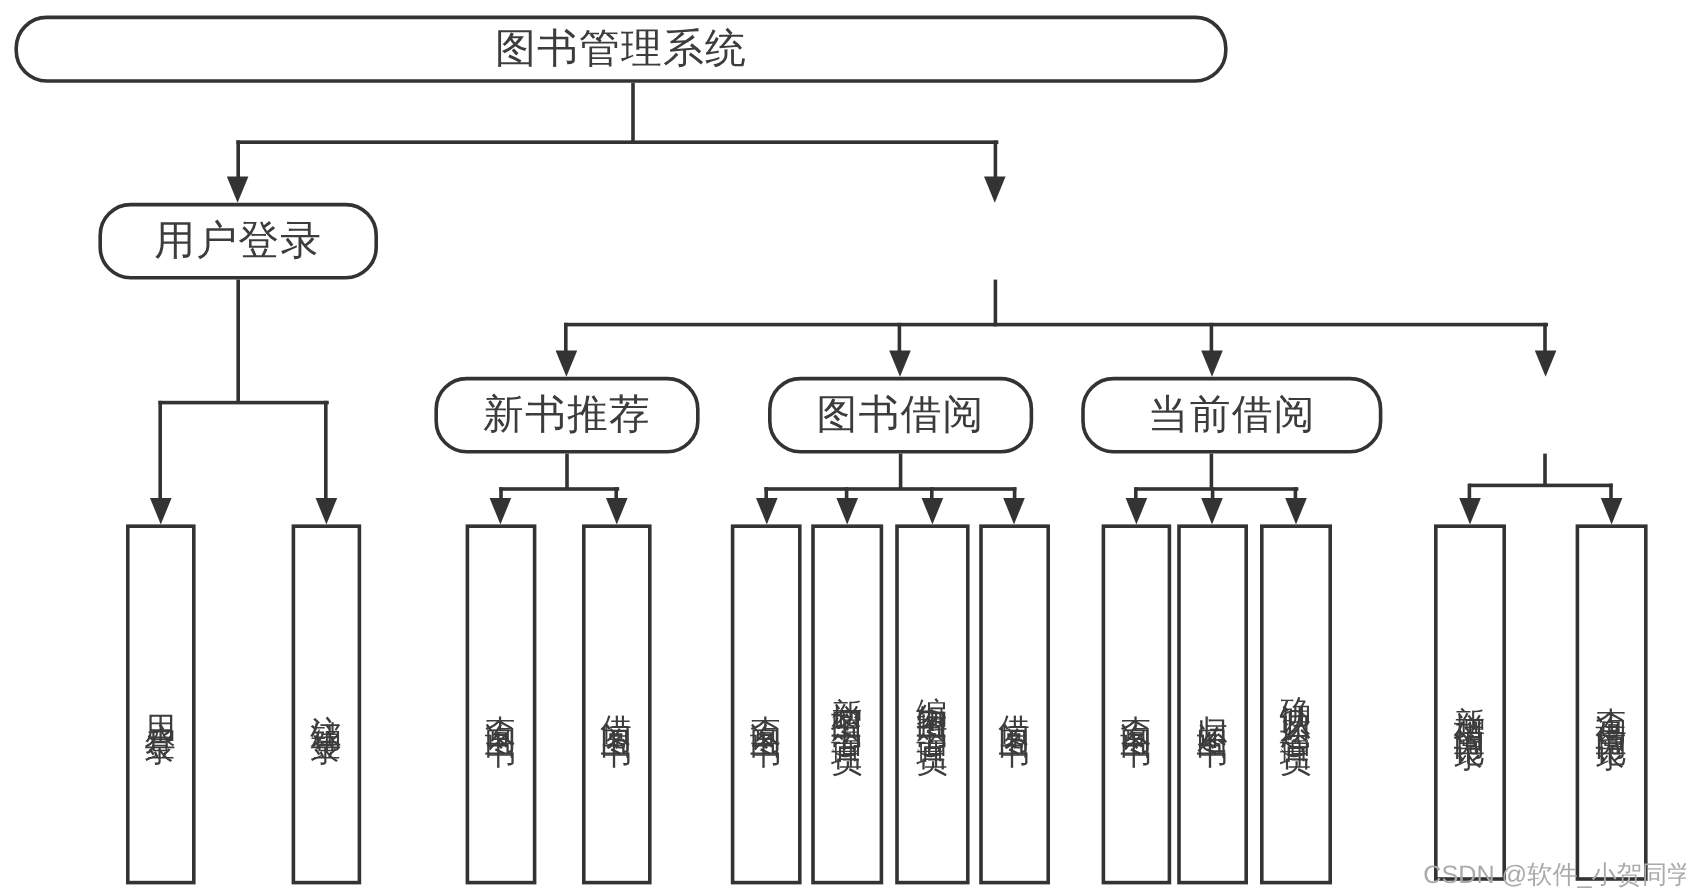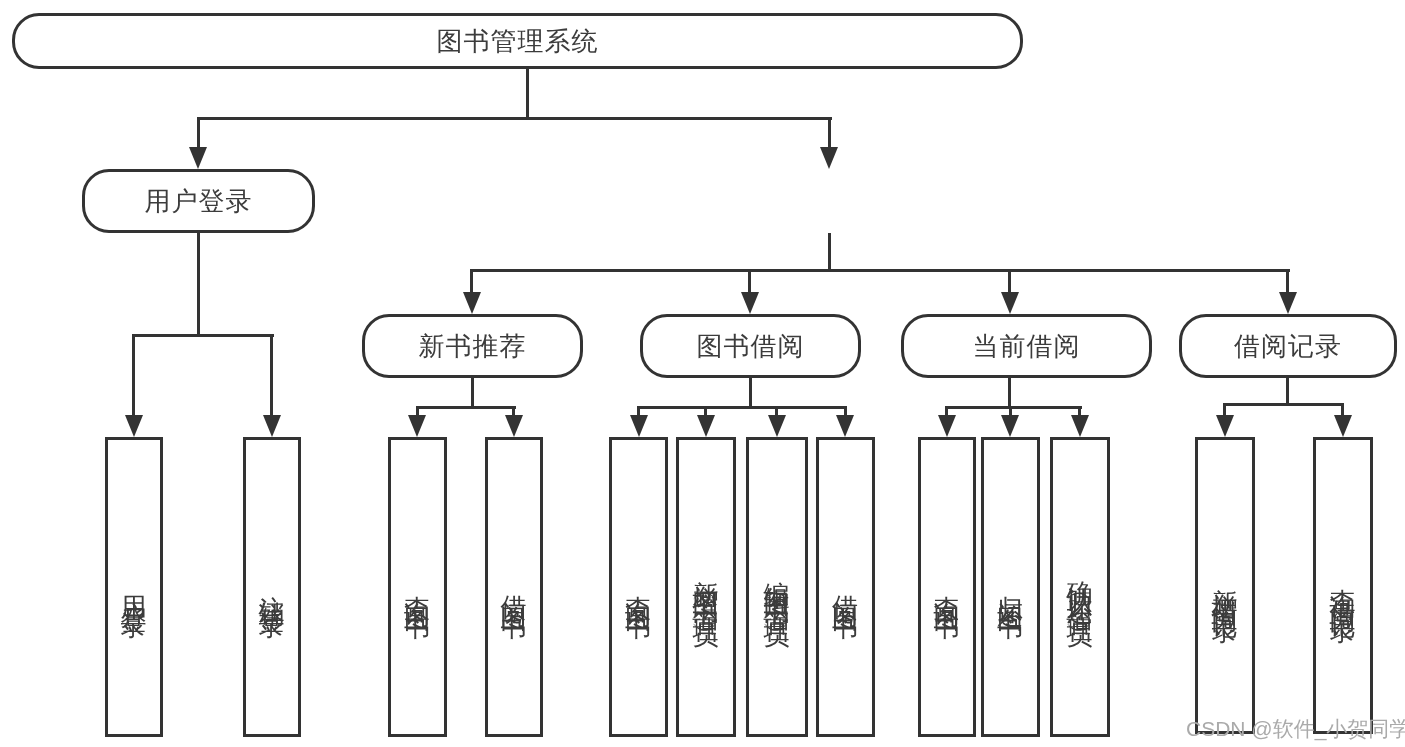--- a/index.html
+++ b/index.html
@@ -6,21 +6,21 @@
   .stage {
     position:relative; width:1405px; height:747px; background:#ffffff;
     font-family:"Liberation Sans", sans-serif; overflow:hidden;
   }
   .node {
     position:absolute; box-sizing:border-box;
     border:3px solid #333333; background:#ffffff;
     display:flex; align-items:center; justify-content:center;
     color:#3c3c3c; line-height:1;
   }
-  .h-node { font-size:26px; letter-spacing:1px; white-space:nowrap;border-radius:27px; }
+  .h-node { font-size:34px; letter-spacing:1px; white-space:nowrap;border-radius:27px; }
   .v-node {
     font-size:26px; writing-mode:vertical-rl; text-orientation:mixed;
     letter-spacing:6px;
   }
   .hline { position:absolute; height:3px; background:#333333; }
   .vline { position:absolute; width:3px; background:#333333; }
   .arrow {
     position:absolute; width:0; height:0;
     border-left:9px solid transparent; border-right:9px solid transparent;
     border-top:22px solid #333333;
@@ -60,21 +60,20 @@
   <div class="vline" style="left:748px; top:269px; height:26px;"></div>
   <div class="arrow" style="left:741px; top:292px;"></div>
   <div class="vline" style="left:1008px; top:269px; height:26px;"></div>
   <div class="arrow" style="left:1001px; top:292px;"></div>
   <div class="vline" style="left:1286px; top:269px; height:26px;"></div>
   <div class="arrow" style="left:1279px; top:292px;"></div>
 
   <div class="node h-node" style="left:362px; top:314px; width:221px; height:64px;">新书推荐</div>
   <div class="node h-node" style="left:640px; top:314px; width:221px; height:64px;">图书借阅</div>
   <div class="node h-node" style="left:901px; top:314px; width:251px; height:64px;">当前借阅</div>
-  <div class="node h-node" style="left:1179px; top:314px; width:218px; height:64px;">借阅记录</div>
 
   <div class="vline" style="left:471px; top:378px; height:30px;"></div>
   <div class="hline" style="left:416px; top:406px; width:100px;"></div>
   <div class="vline" style="left:416px; top:406px; height:12px;"></div>
   <div class="arrow" style="left:408px; top:415px;"></div>
   <div class="vline" style="left:512px; top:406px; height:12px;"></div>
   <div class="arrow" style="left:505px; top:415px;"></div>
 
   <div class="vline" style="left:749px; top:378px; height:30px;"></div>
   <div class="hline" style="left:637px; top:406px; width:210px;"></div>

